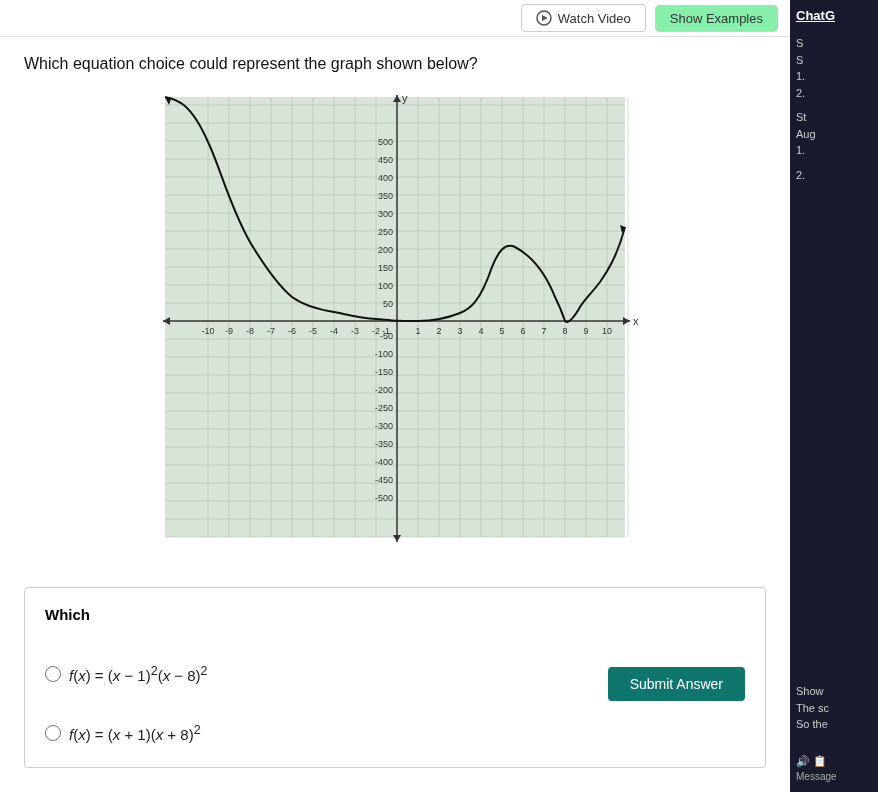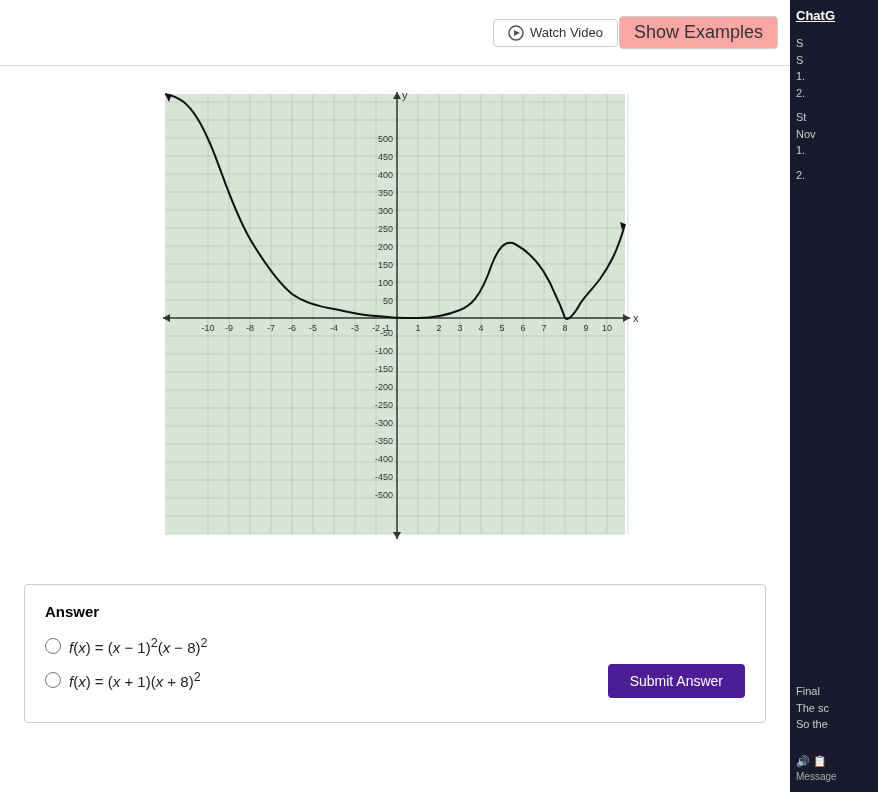--- a/index.html
+++ b/index.html
@@ -15,44 +15,44 @@
       flex: 1;
       background: #fff;
       padding: 0;
       display: flex;
       flex-direction: column;
     }
     .top-bar {
       display: flex;
       justify-content: flex-end;
       align-items: center;
-      padding: 16px 12px;
+      padding: 4px 12px;
       border-bottom: 1px solid #ddd;
       background: #fff;
-      gap: 1px;
+      gap: 9px;
     }
     .watch-video-btn {
       display: flex;
       align-items: center;
       gap: 6px;
       border: 1px solid #ccc;
       background: #fff;
       padding: 5px 14px;
       border-radius: 4px;
       cursor: pointer;
       font-size: 13px;
       color: #333;
     }
     .show-examples-btn {
       border: 1px solid #ccc;
-      background: #fca5a5;
+      background: #86efac;
       padding: 5px 14px;
       border-radius: 4px;
       cursor: pointer;
-      font-size: 18px;
+      font-size: 13px;
       color: #333;
     }
     .question-area {
       padding: 18px 24px 0 24px;
     }
     .question-text {
       font-size: 16px;
       font-weight: 500;
       margin-bottom: 14px;
       color: #111;
@@ -78,32 +78,33 @@
       display: flex;
       flex-direction: column;
       gap: 14px;
       flex: 1;
     }
     .choice-row {
       display: flex;
       align-items: center;
       gap: 8px;
       font-size: 15px;
+      margin-top: 25px;
     }
     .choice-radio {
       width: 16px;
       height: 16px;
       cursor: pointer;
     }
     .choice-text {
       font-size: 15px;
       color: #222;
     }
     .submit-btn {
-      background: #4c1d95;
+      background: #0f766e;
       color: #fff;
       border: none;
       padding: 9px 22px;
       border-radius: 4px;
       font-size: 14px;
       cursor: pointer;
       font-weight: 500;
       margin-top: 18px;
       align-self: center;
     }
@@ -146,20 +147,21 @@
         <polygon points="6,5 12,8 6,11" fill="#555"></polygon>
       </svg>
       <span>Watch Video</span>
     </button>
     <button class="show-examples-btn">
       <span>Show Examples</span>
     </button>
   </div>
 
   <div class="question-area">
+    <p class="question-text">Which equation choice could represent the graph shown below?</p>
 
     <div class="graph-container">
       <svg class="graph-svg" width="520" height="480" viewBox="0 0 520 480">
 
         <rect x="30" y="10" width="460" height="440" fill="#d8e4d8"></rect>
 
         <g stroke="#a0b8a0" stroke-width="0.5">
 
           <line x1="73" y1="10" x2="73" y2="450"></line>
           <line x1="94" y1="10" x2="94" y2="450"></line>
@@ -294,21 +296,21 @@
 
         <polygon points="490,140 485,138 487,146" fill="#111"></polygon>
 
         <polygon points="30,10 36,12 34,18" fill="#111"></polygon>
 
       </svg>
     </div>
   </div>
 
   <div class="answer-section">
-    <div class="answer-label">Answer</div>
+    <div class="answer-label">Which</div>
 
     <div style="display:flex; justify-content:space-between; align-items:flex-start;">
       <div class="answer-choices">
 
         <div class="choice-row">
           <input type="radio" name="answer" class="choice-radio" style="">
           <span class="choice-text">
             <i>f</i>(<i>x</i>) = (<i>x</i> − 1)<sup>2</sup>(<i>x</i> − 8)<sup>2</sup>
           </span>
         </div>
@@ -334,26 +336,26 @@
 <div class="right-panel">
   <div class="right-panel-title">ChatG</div>
   <div class="right-panel-section">
     <div>S</div>
     <div>S</div>
     <div>1.</div>
     <div>2.</div>
   </div>
   <div class="right-panel-section">
     <div>St</div>
-    <div>Nov</div>
+    <div>Aug</div>
     <div>1.</div>
     <div style="margin-top:8px;">2.</div>
   </div>
   <div class="right-panel-section" style="margin-top:auto;">
-    <div>Final</div>
+    <div>Show</div>
     <div>The sc</div>
     <div style="margin-top:0;">So the</div>
     <div style="margin-top:20px; display:flex; gap:4px; align-items:center;">
       <span style="cursor:pointer;">🔊</span>
       <span style="cursor:pointer;">📋</span>
     </div>
     <div style="font-size:10px; color:#aaa;">Message</div>
   </div>
 </div>
 

